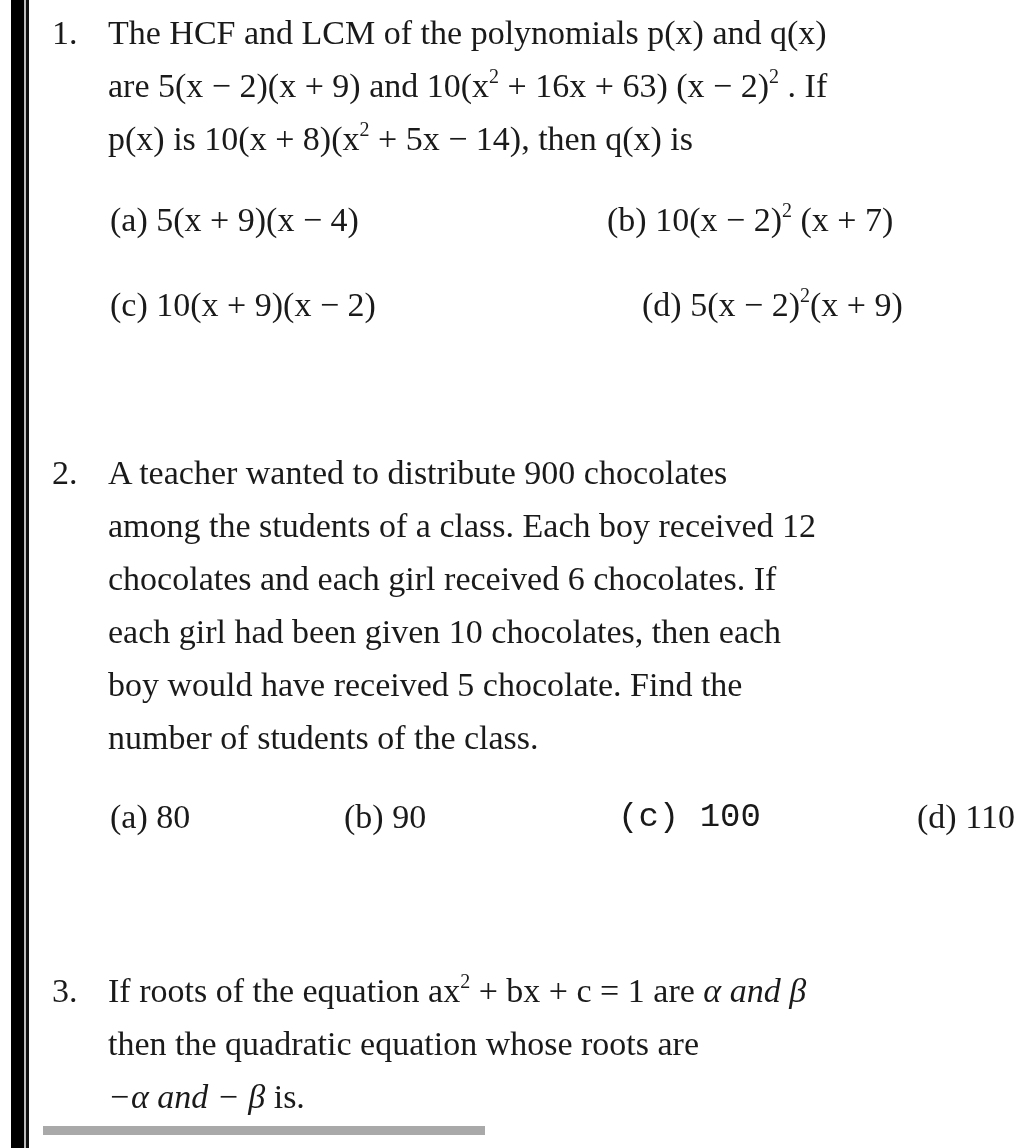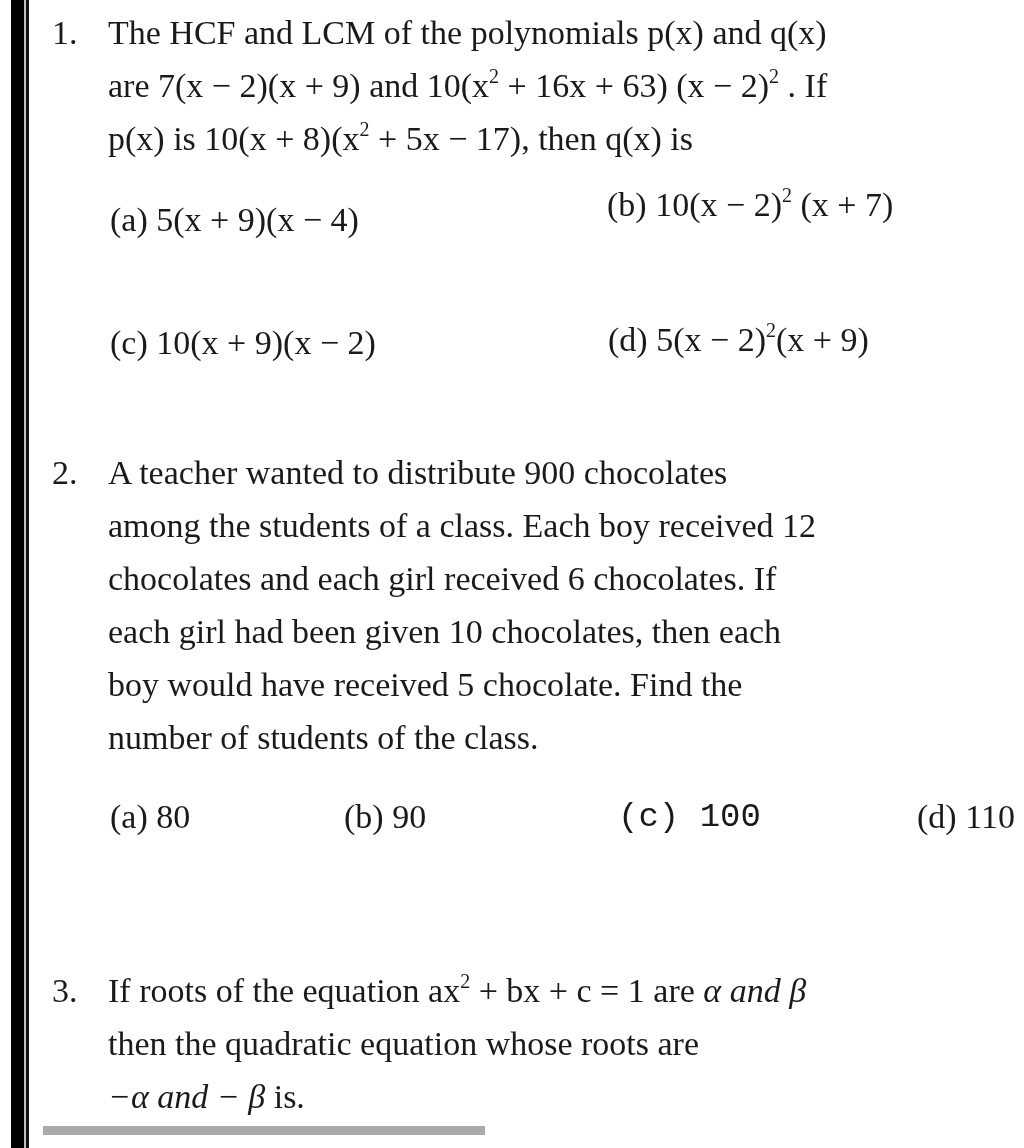--- a/index.html
+++ b/index.html
@@ -76,34 +76,34 @@
 </head>
 <body>
 
 <div class="left-border-thick"></div>
 <div class="left-border-gap"></div>
 <div class="left-border-thin"></div>
 
 <div class="q" style="top: 6px;">
   <span class="num">1.</span>
   <span class="line">The HCF and LCM of the polynomials p(x) and q(x)</span>
-  <span class="line"><span>are 7(x − 2)(x + 9) and 10(x</span><sup>2</sup><span> + 16x + 63)  (x − 2)</span><sup>2</sup><span> . If</span></span>
-  <span class="line"><span>p(x) is 10(x + 8)(x</span><sup>2</sup><span> + 5x − 17), then q(x) is</span></span>
+  <span class="line"><span>are 5(x − 2)(x + 9) and 10(x</span><sup>2</sup><span> + 16x + 63)  (x − 2)</span><sup>2</sup><span> . If</span></span>
+  <span class="line"><span>p(x) is 10(x + 8)(x</span><sup>2</sup><span> + 5x − 14), then q(x) is</span></span>
 </div>
 
 <div class="opt" style="left: 110px; top: 201px;">
   <span>(a)</span> <span>5(x + 9)(x − 4)</span>
 </div>
-<div class="opt" style="left: 607px; top: 186px;">
+<div class="opt" style="left: 607px; top: 201px;">
   <span>(b)</span> <span>10(x − 2)</span><sup>2</sup><span> (x + 7)</span>
 </div>
-<div class="opt" style="left: 110px; top: 286px; margin-top: 38px;">
+<div class="opt" style="left: 110px; top: 286px;">
   <span>(c)</span> <span>10(x + 9)(x − 2)</span>
 </div>
-<div class="opt" style="left: 608px; top: 286px; margin-top: 35px;">
+<div class="opt" style="left: 642px; top: 286px;">
   <span>(d)</span> <span>5(x − 2)</span><sup>2</sup><span>(x + 9)</span>
 </div>
 
 <div class="q" style="top: 446px;">
   <span class="num">2.</span>
   <span class="line">A teacher wanted to distribute 900 chocolates</span>
   <span class="line">among the students of a class. Each boy received 12</span>
   <span class="line">chocolates and each girl received 6 chocolates. If</span>
   <span class="line">each girl had been given 10 chocolates, then each</span>
   <span class="line">boy would have received 5 chocolate. Find the</span>

